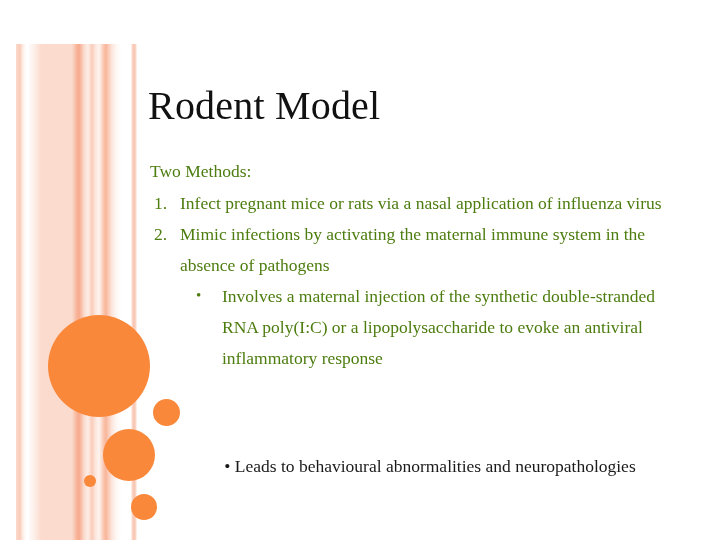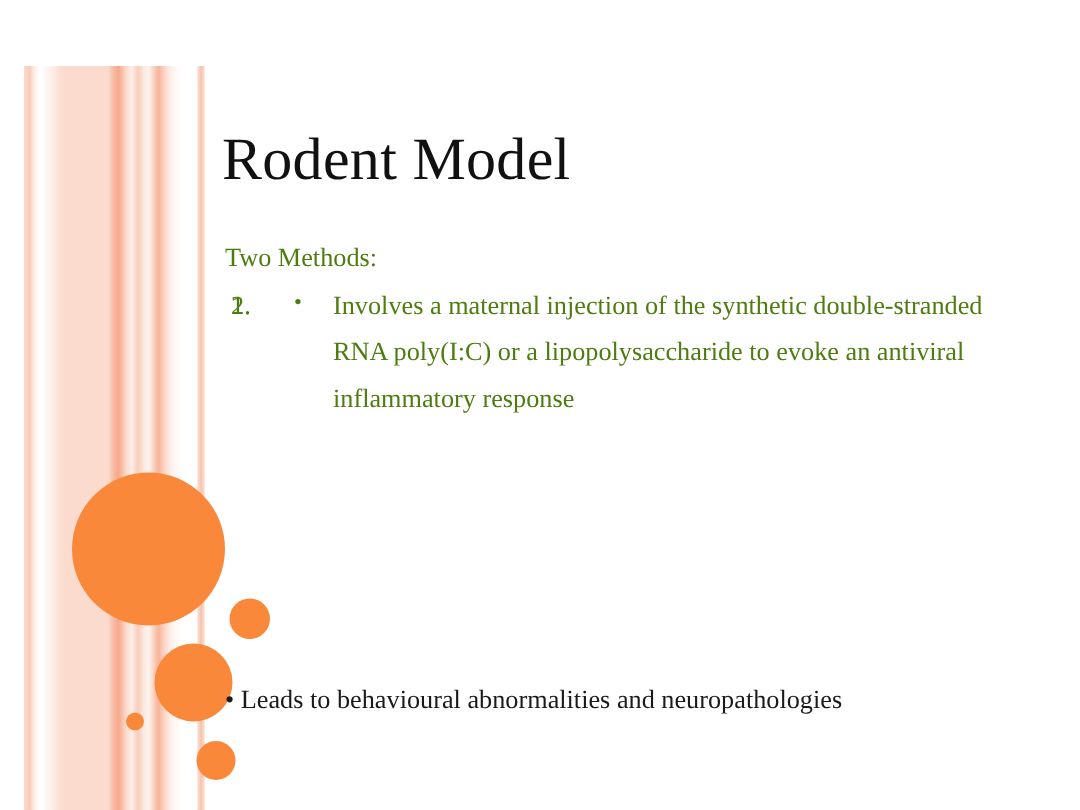--- a/index.html
+++ b/index.html
@@ -135,20 +135,21 @@
   }
 
   .tail-block {
     position: absolute;
     left: 150px;
     top: 406px;
     width: 560px;
     color: #1a1a1a;
     font-size: 17.5px;
     line-height: 32px;
+    text-align: center;
   }
   .tail-line {
     margin: 0;
   }
 </style>
 </head>
 <body>
 
 <div class="slide">
 
@@ -162,23 +163,25 @@
 
   <div class="title">Rodent Model</div>
 
   <div class="body-area">
 
     <p class="lead-line">Two Methods:</p>
 
     <ul class="num-list">
       <li class="num-item">
         <span class="num-marker">1.</span>
+        <span>Infect pregnant mice or rats via a nasal application of influenza virus</span>
       </li>
       <li class="num-item">
         <span class="num-marker">2.</span>
+        <span>Mimic infections by activating the maternal immune system in the absence of pathogens</span>
       </li>
     </ul>
 
     <ul class="sub-list">
       <li class="sub-item">
         <span class="sub-marker">•</span>
         <span>Involves a maternal injection of the synthetic double-stranded RNA poly(I:C) or a lipopolysaccharide to evoke an antiviral inflammatory response</span>
       </li>
     </ul>
 

